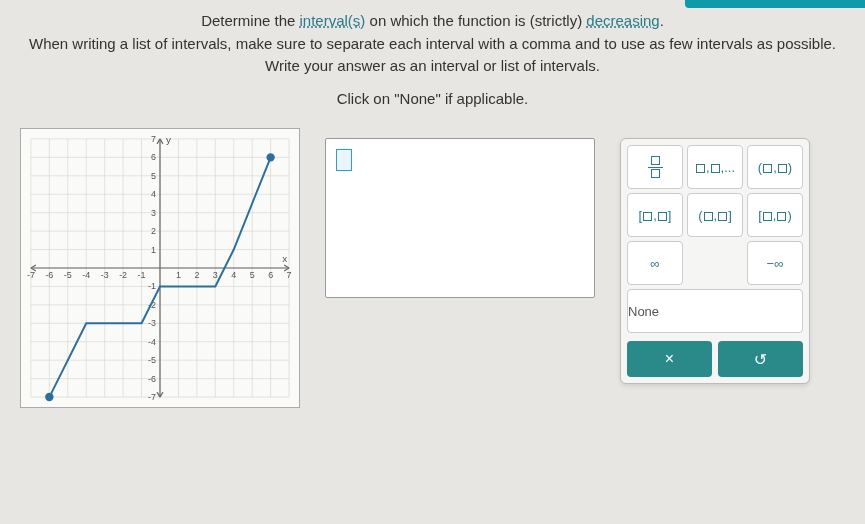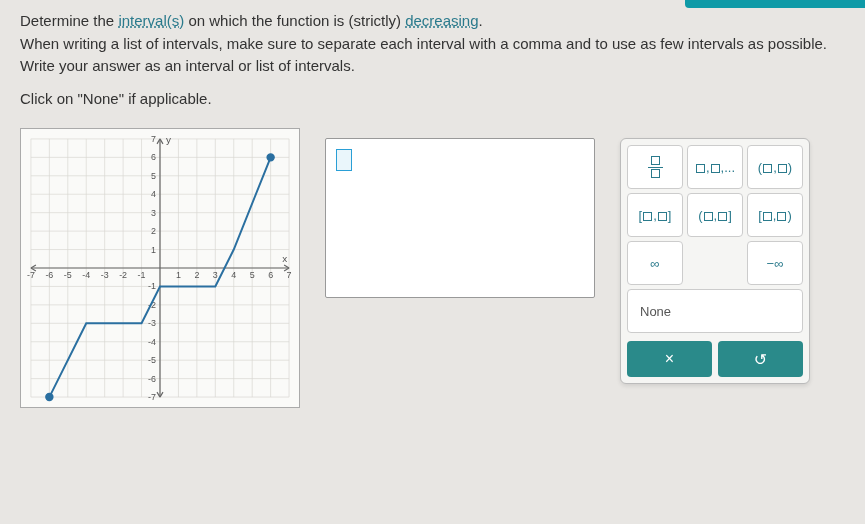--- a/index.html
+++ b/index.html
@@ -5,21 +5,21 @@
   * { box-sizing: border-box; margin: 0; padding: 0; }
   body {
     font-family: Arial, Helvetica, sans-serif;
     background: #e8e6e3;
     padding: 10px 20px 20px 20px;
     width: 865px;
     height: 524px;
     color: #333;
     position: relative;
   }
-  .question { font-size: 15px; line-height: 1.5; margin-bottom: 10px; }
+  .question { font-size: 15px; line-height: 1.5; margin-bottom: 10px; text-align: center; }
   .link-term { color: #2a7a8c; text-decoration: underline dotted; cursor: help; }
   .content-row { display: flex; gap: 25px; margin-top: 18px; align-items: flex-start; }
   .graph-box {
     width: 280px; height: 280px;
     background: #fafaf8;
     border: 1px solid #aaa;
     position: relative;
     flex-shrink: 0;
   }
   .answer-box {
@@ -64,21 +64,21 @@
     color: #2a7a8c;
     cursor: pointer;
   }
   .tool-btn .placeholder {
     display: inline-block;
     width: 9px; height: 9px;
     border: 1px solid #2a7a8c;
     margin: 0 1px;
     vertical-align: middle;
   }
-  .tool-btn.wide { grid-column: span 3; justify-content: flex-start; padding-left: 12px; color: #555; }
+  .tool-btn.wide { grid-column: span 3; justify-content: flex-start; color: #555; }
   .tool-btn.single { grid-column: span 1; }
   .tool-actions { display: flex; gap: 6px; margin-top: 8px; }
   .action-btn {
     flex: 1;
     height: 36px;
     background: #2a8a8a;
     border: none;
     border-radius: 4px;
     color: #fff;
     font-size: 16px;

